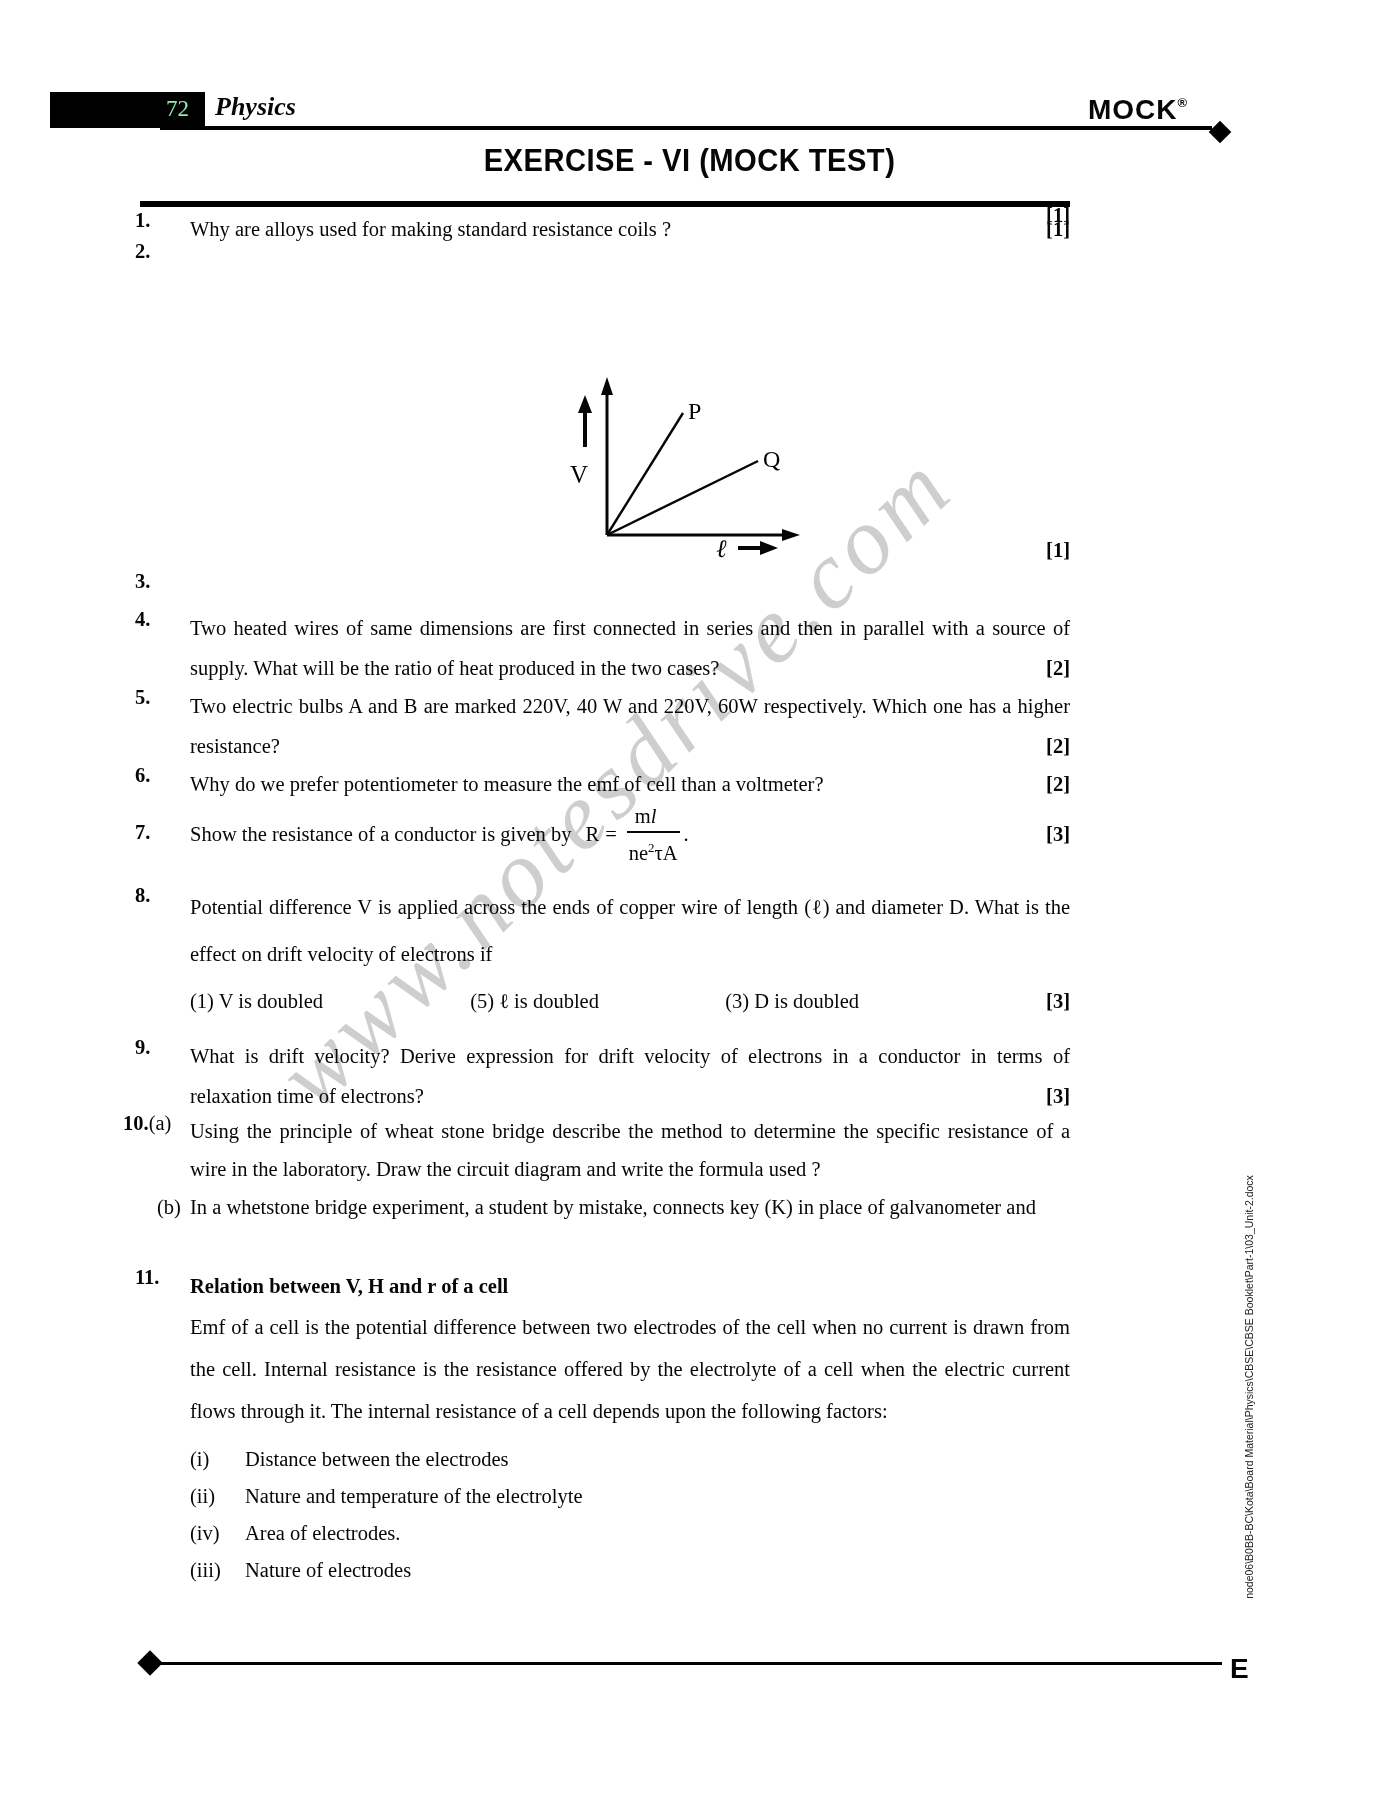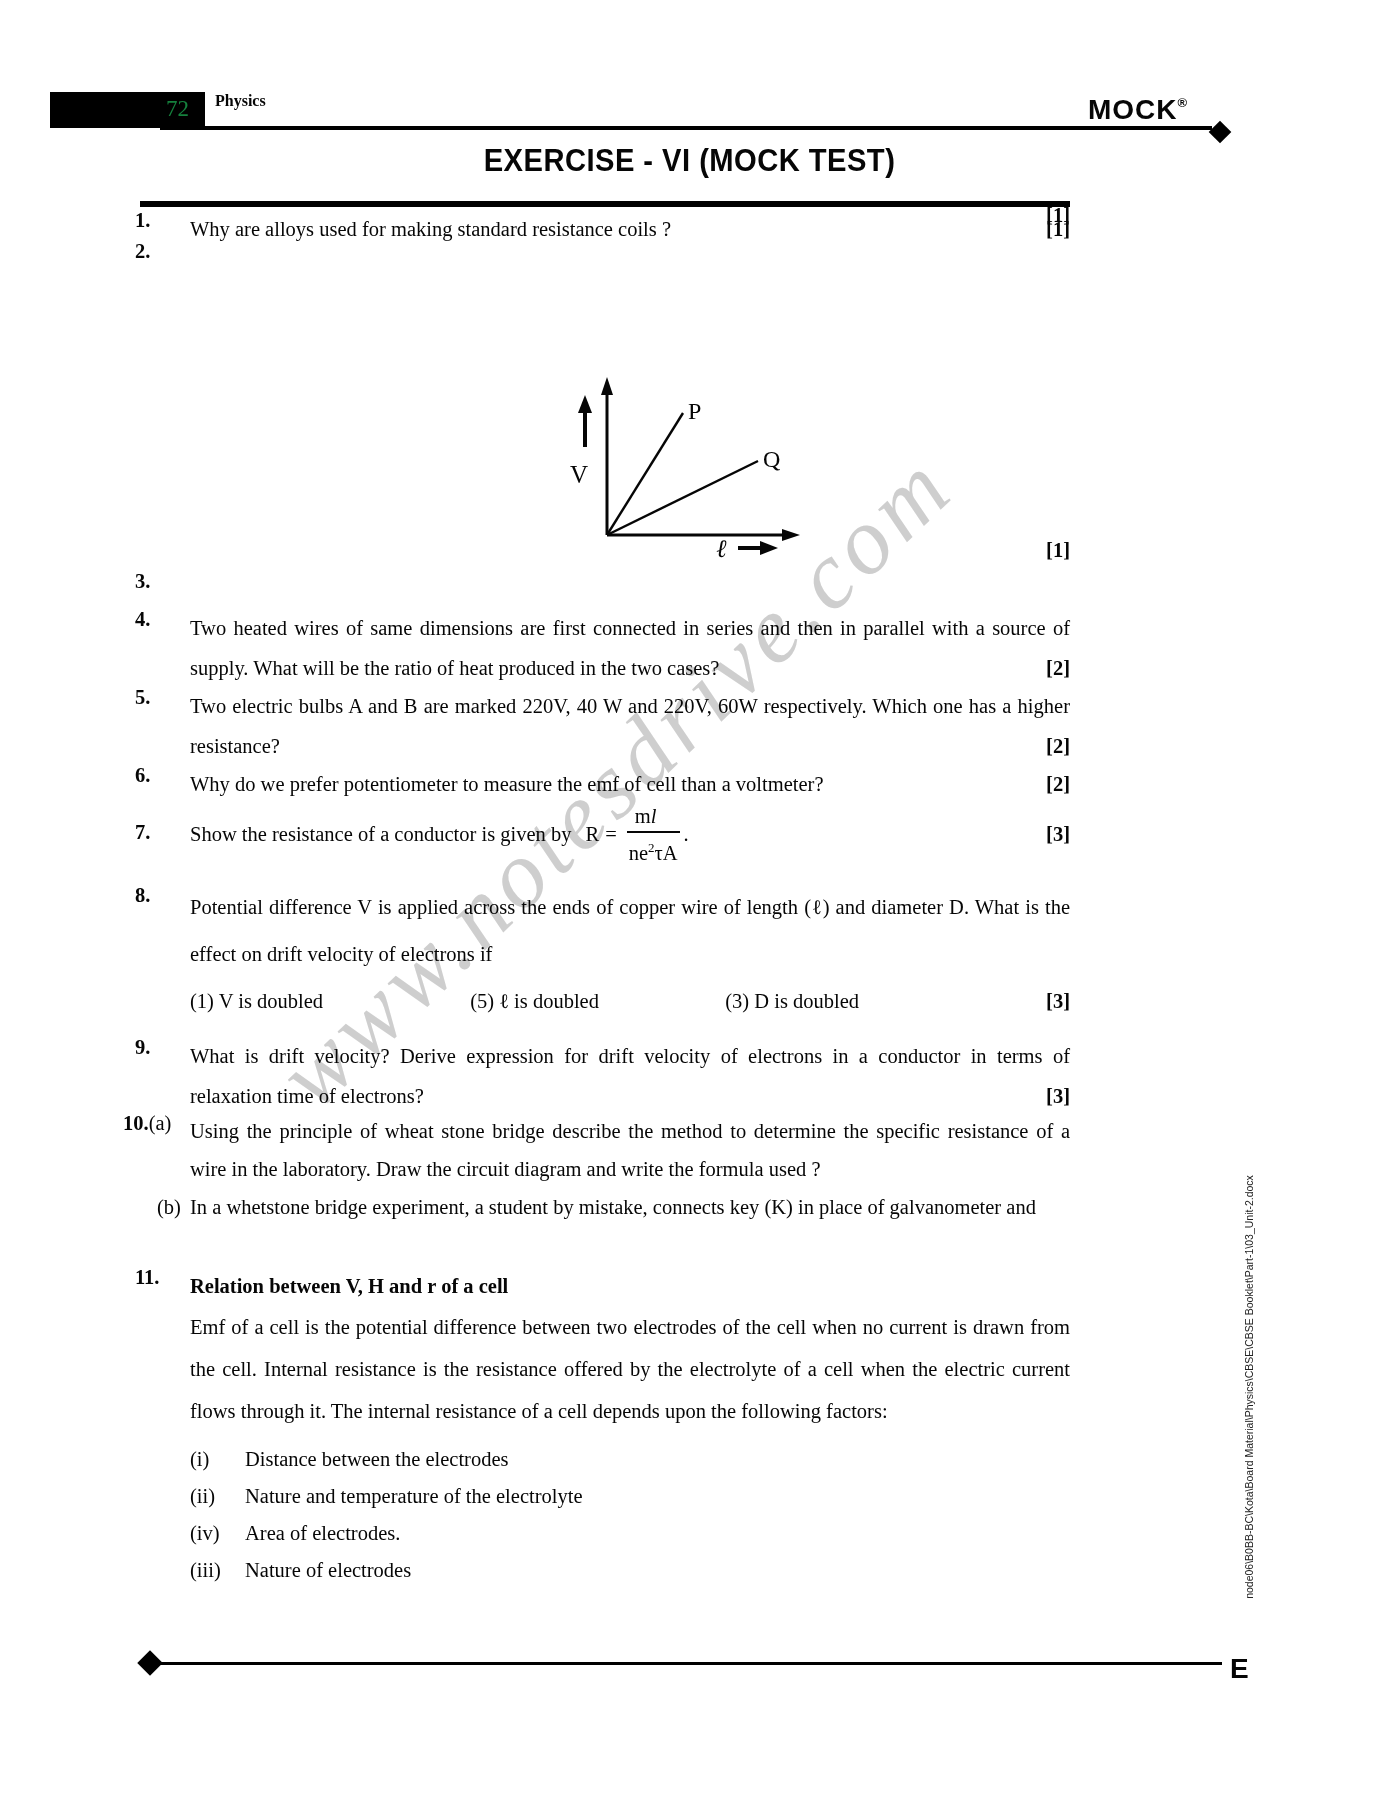--- a/index.html
+++ b/index.html
@@ -1,22 +1,22 @@
 <!DOCTYPE html>
 <html><head>
 <meta charset="utf-8">
 <style>
   html,body{margin:0;padding:0;background:#e8e8e8;}
   .page{position:relative;width:1379px;height:1800px;background:#ffffff;margin:0 auto;
         font-family:"Liberation Serif","DejaVu Sans",serif;color:#060606;overflow:hidden;}
   .layer{position:absolute;inset:0;z-index:1;}
   
   .pageno-box{position:absolute;left:50px;top:92px;width:155px;height:36px;background:#000;}
-  .pageno{position:absolute;right:16px;top:4px;color:#15803d;font-size:23px;}
-  .subject{position:absolute;left:215px;top:92px;font-size:16px;font-weight:bold;}
+  .pageno{position:absolute;right:16px;top:4px;color:#86efac;font-size:23px;}
+  .subject{position:absolute;left:215px;top:92px;font-size:26px;font-weight:bold;font-style:italic;}
   .brand{position:absolute;left:1088px;top:94px;font-family:"Liberation Sans",sans-serif;
          font-weight:bold;font-size:28px;letter-spacing:1px;}
   .brand sup{font-size:13px;vertical-align:12px;}
   .hrule{position:absolute;left:160px;top:126px;width:1052px;height:3.5px;background:#000;}
   .hdiamond{position:absolute;left:1212px;top:124px;width:16px;height:16px;background:#000;transform:rotate(45deg);}
   .title{position:absolute;left:0;top:143px;width:1379px;text-align:center;
          font-family:"Liberation Sans",sans-serif;font-weight:bold;font-size:31px;
          letter-spacing:.5px;transform:scaleX(.94);}
   .titlebar{position:absolute;left:140px;top:201px;width:930px;height:6px;background:#000;}
   

